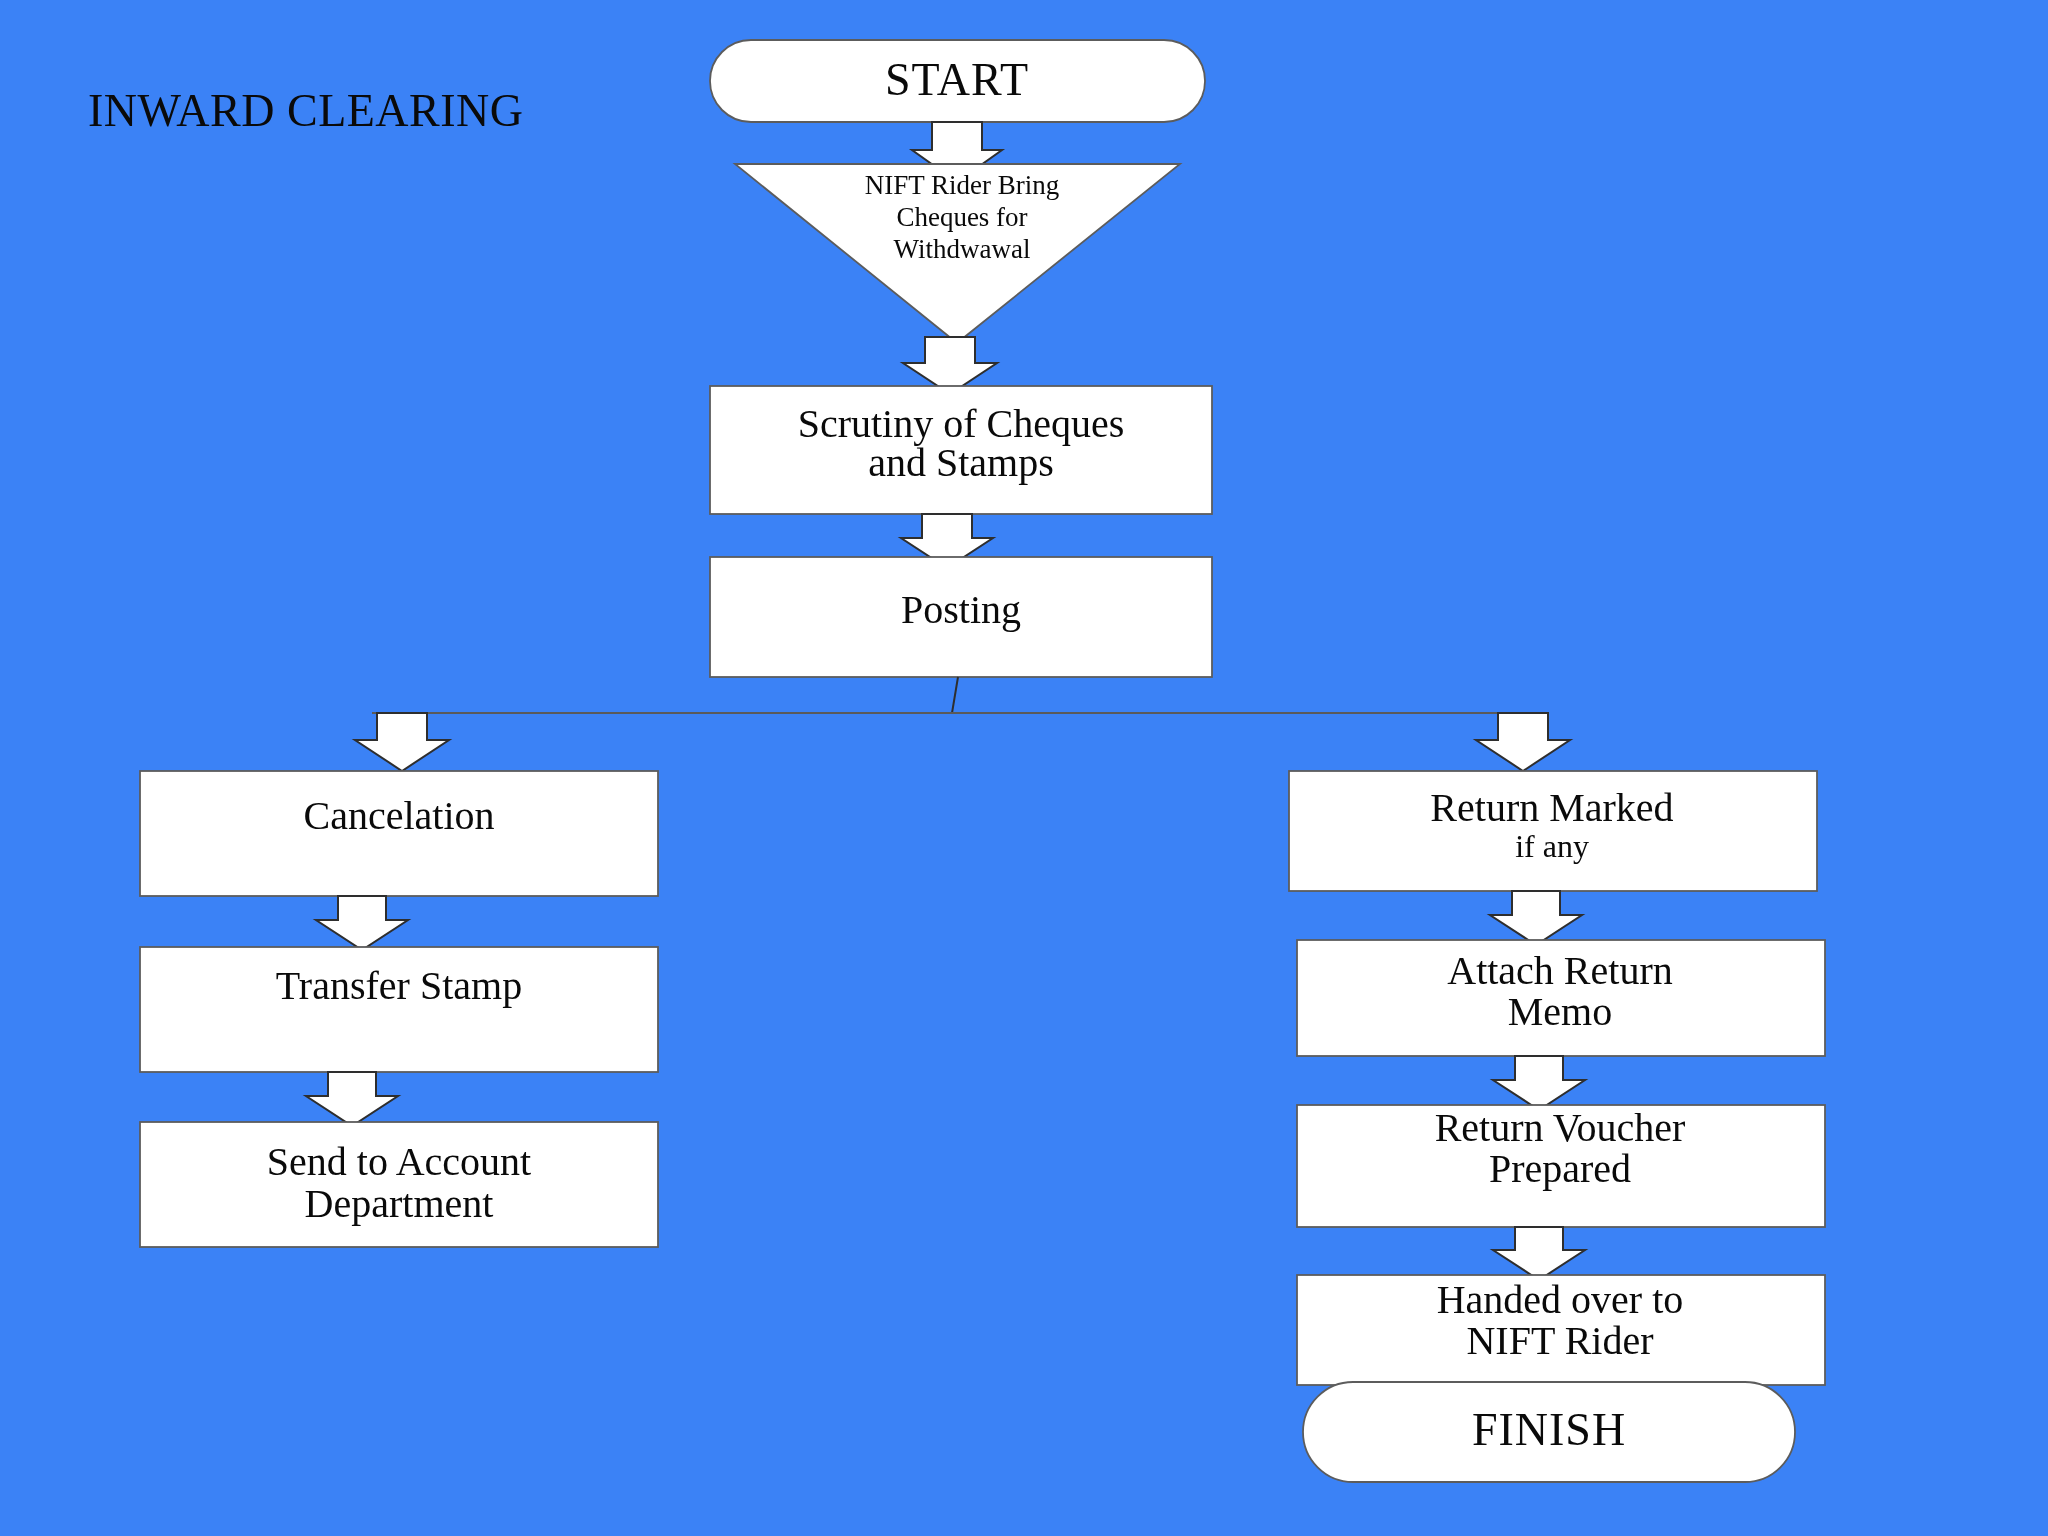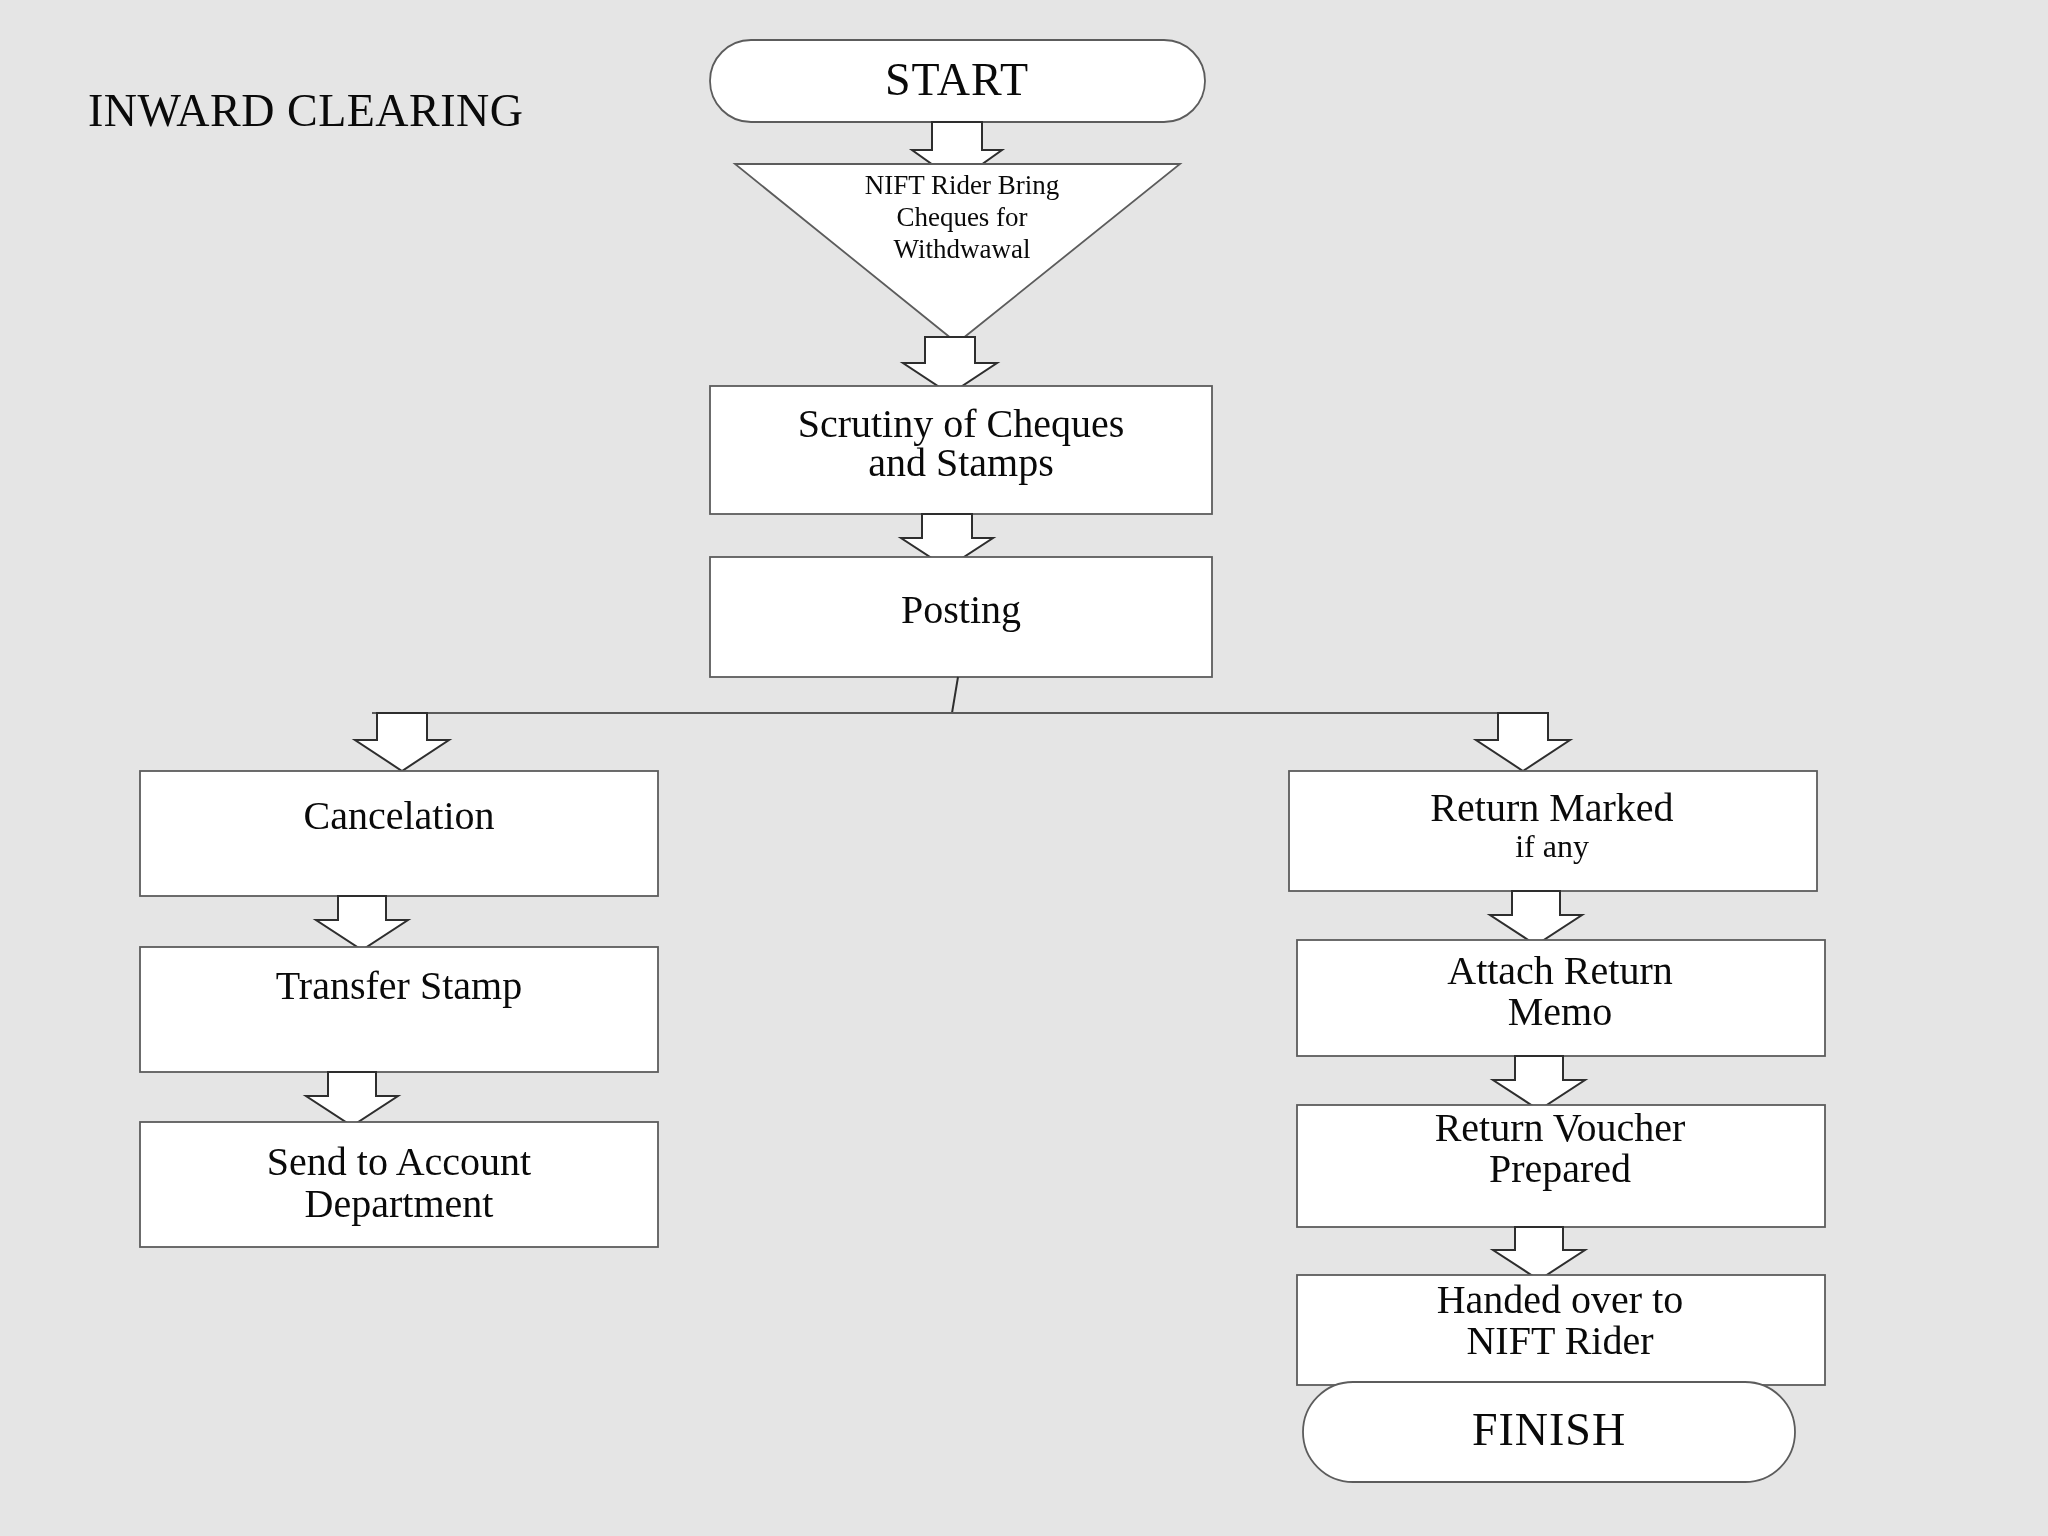--- a/index.html
+++ b/index.html
@@ -10,21 +10,21 @@
   body {
     width: 2048px;
     height: 1536px;
     overflow: hidden;
     font-family: "Liberation Serif", "DejaVu Serif", serif;
   }
   #chart-root {
     position: relative;
     width: 2048px;
     height: 1536px;
-    background: #e5e5e5;
+    background: #3b82f6;
   }
   svg.flow {
     position: absolute;
     left: 0;
     top: 0;
     width: 2048px;
     height: 1536px;
   }
   .shape-thin {
     fill: #ffffff;

